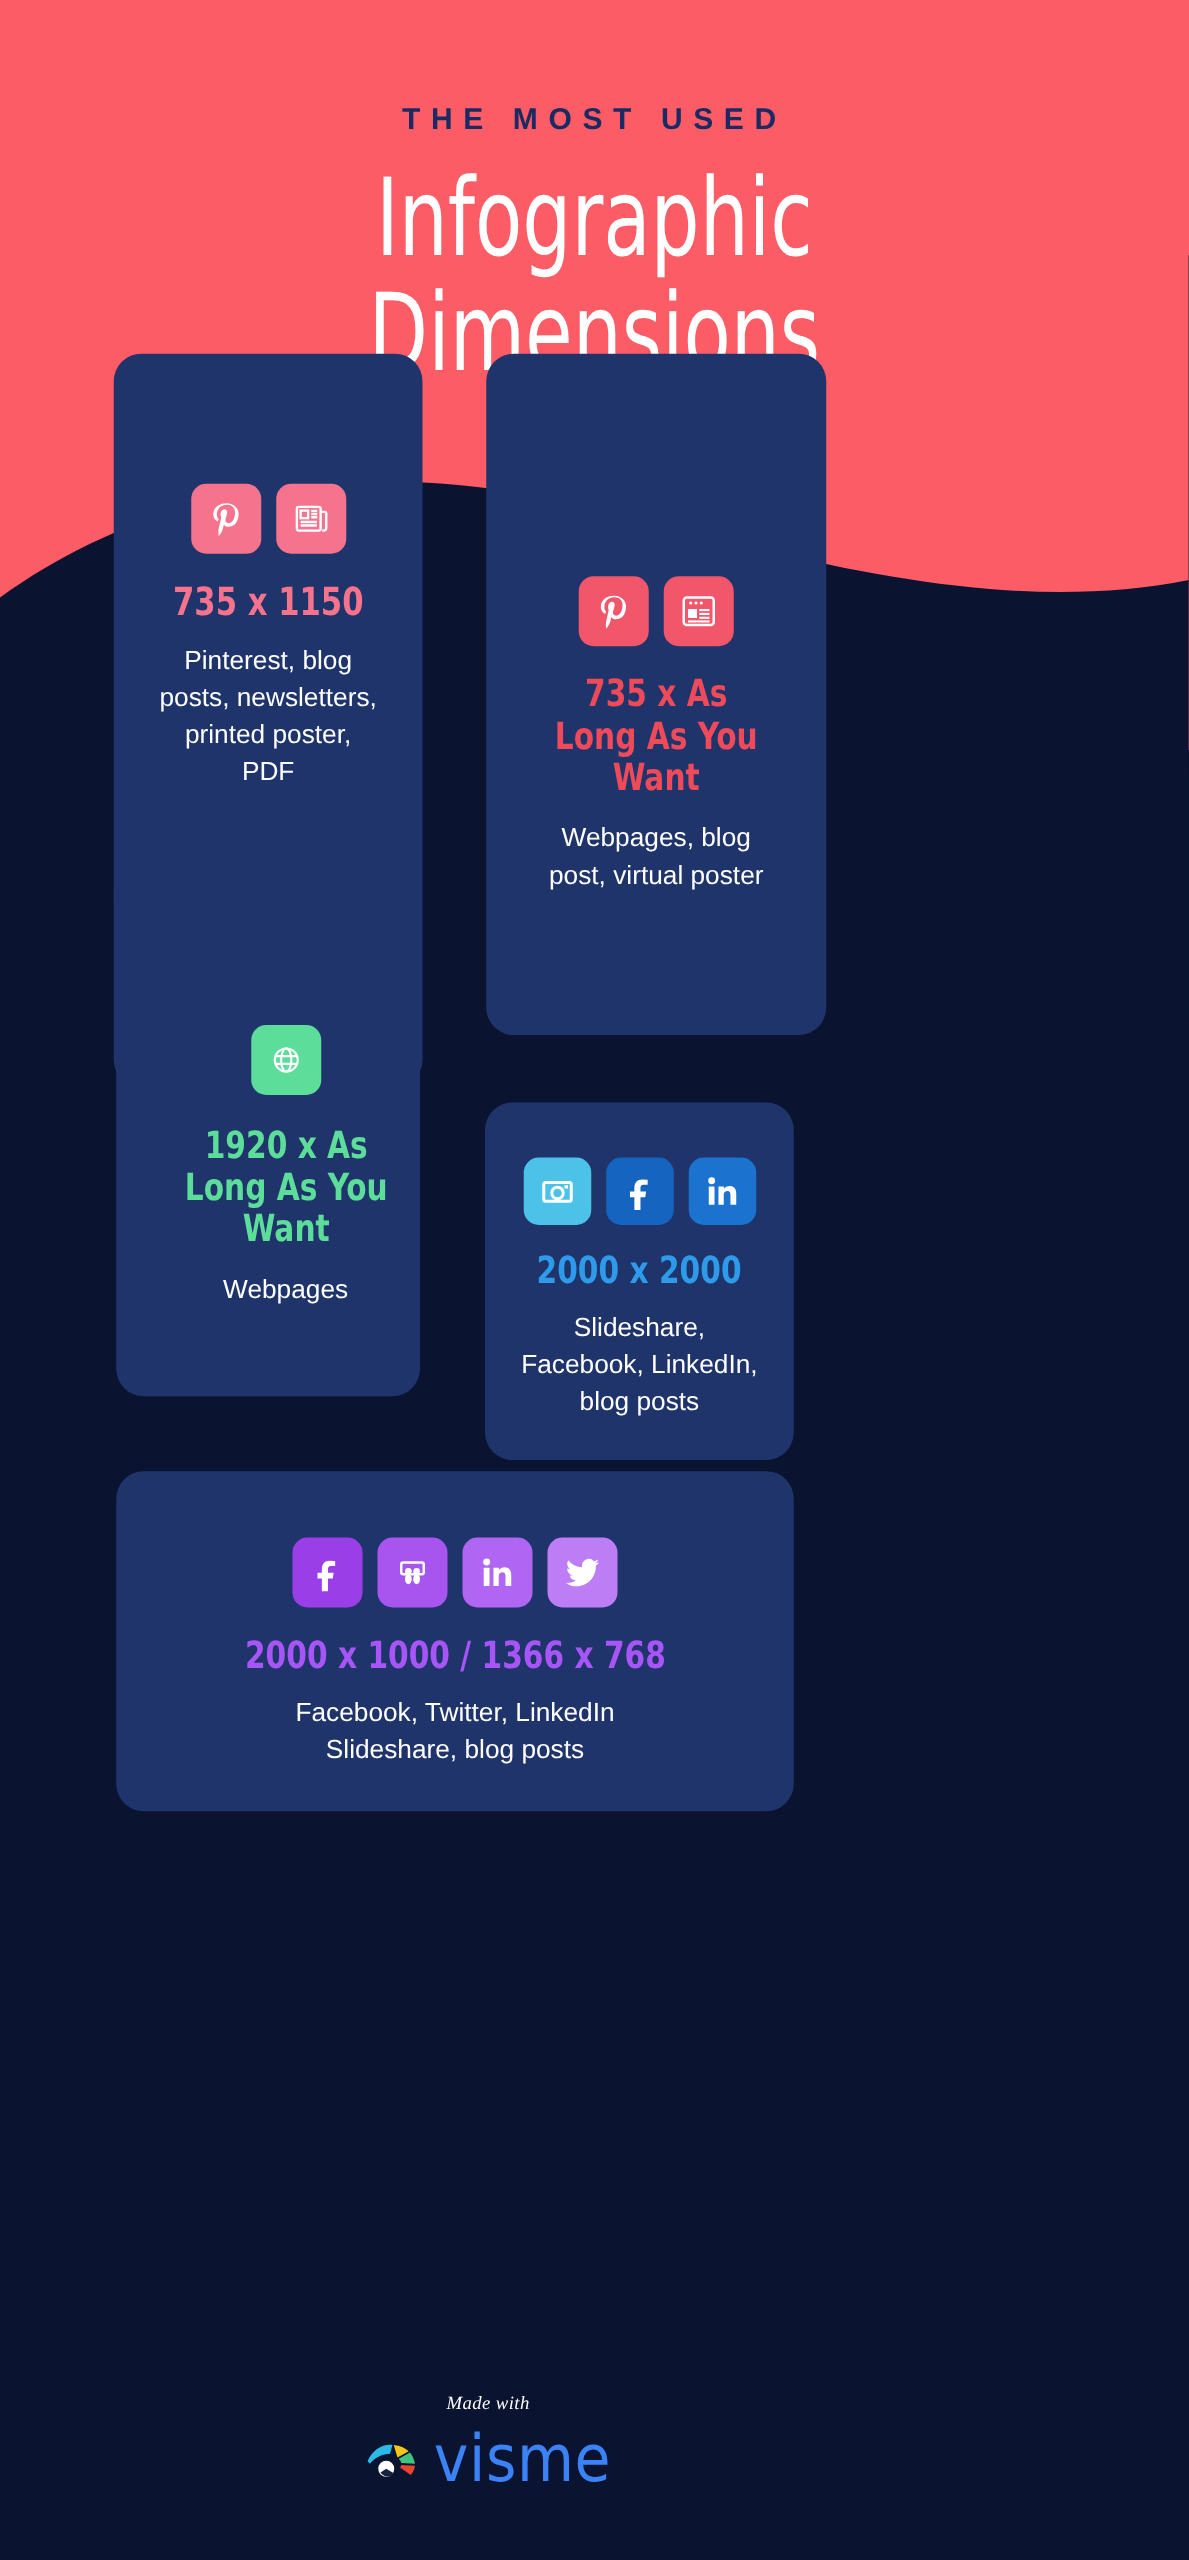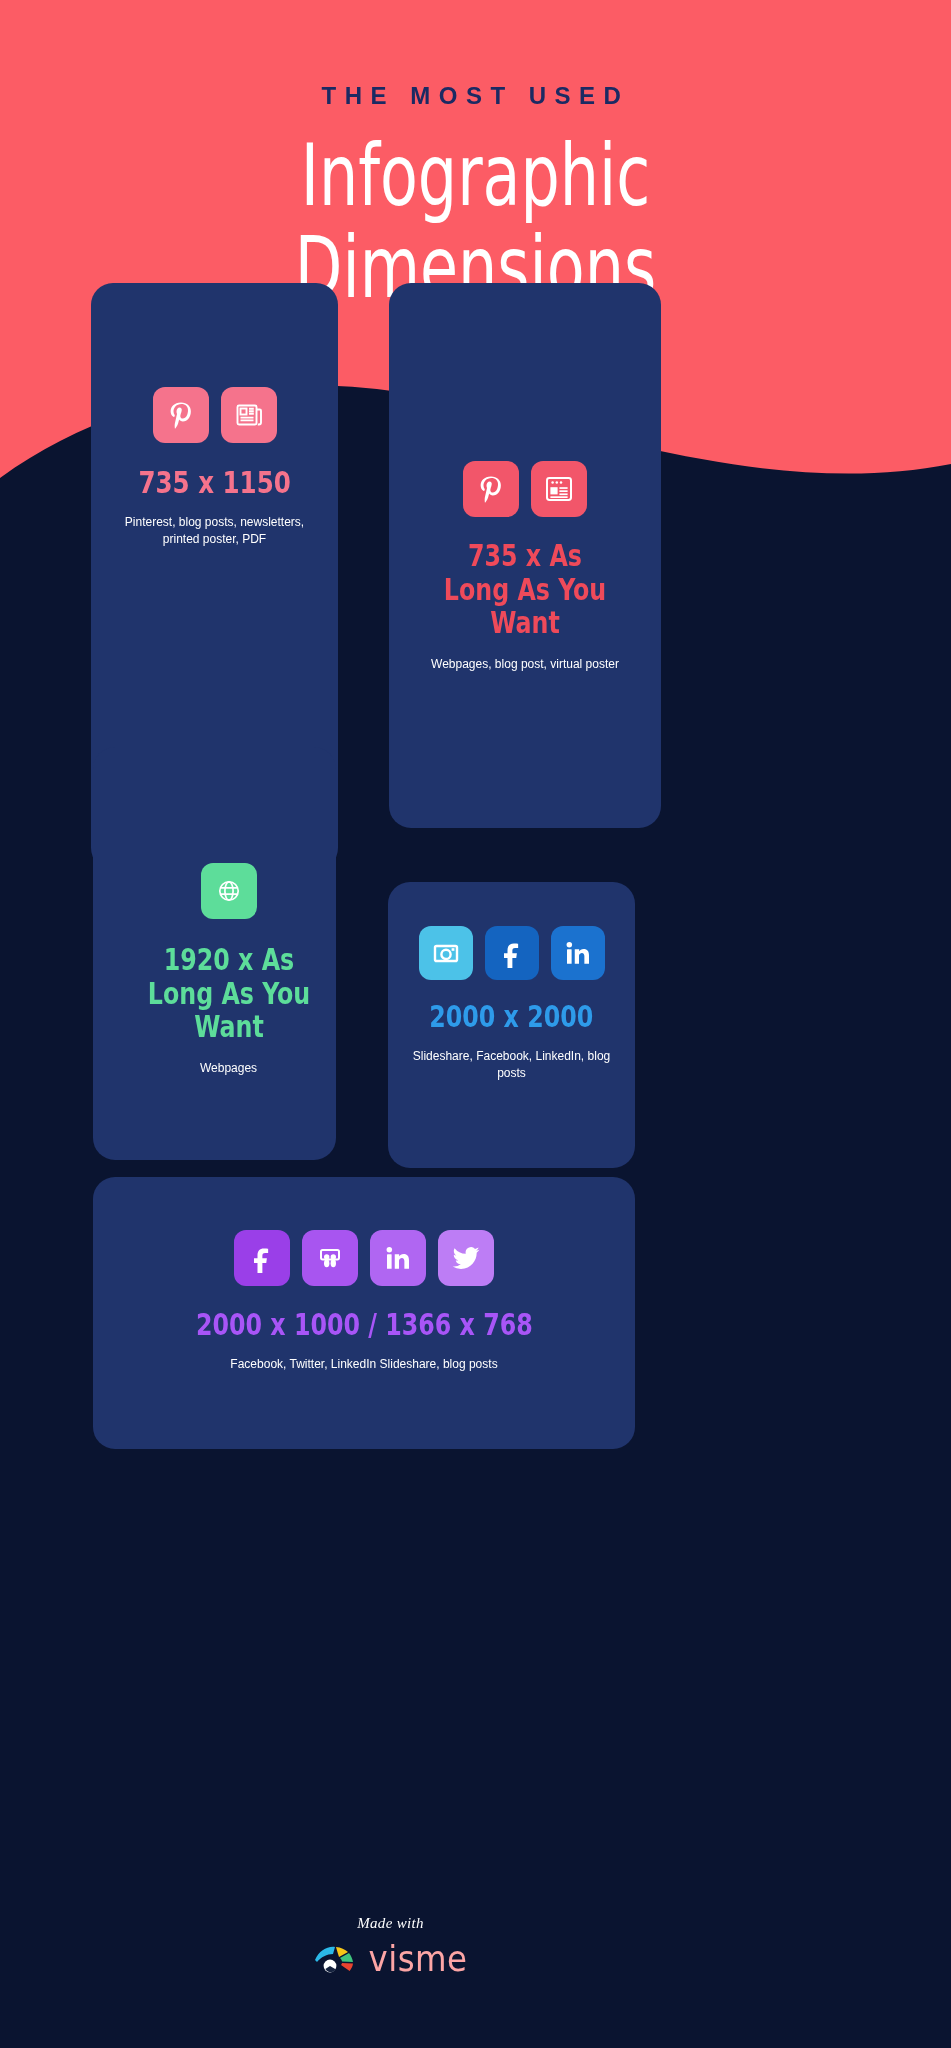--- a/index.html
+++ b/index.html
@@ -33,55 +33,55 @@
   #title-2 { margin-top:4px; }
 
   
   .card {
     position:absolute; z-index:8;
     background:#20346c; border-radius:22px;
     display:flex; flex-direction:column; align-items:center;
   }
   #card-pinterest-fixed { left:91px;  top:283px;  width:247px; height:587px; }
   #card-pinterest-long  { left:389px; top:283px;  width:272px; height:545px; }
-  #card-webpages        { left:93px;  top:747px;  width:243px; height:413px;padding-left:28px; }
+  #card-webpages        { left:93px;  top:704px;  width:243px; height:413px;padding-left:28px; }
   #card-social-square   { left:388px; top:882px;  width:247px; height:286px; }
   #card-social-wide     { left:93px;  top:1177px; width:542px; height:272px; }
 
   .icon-row { display:flex; gap:12px; justify-content:center; }
   .icon-tile {
     border-radius:12px;
     display:flex; align-items:center; justify-content:center;
   }
   .icon-tile svg { display:block; }
 
   .dim {
     font-family:"Liberation Sans Narrow","DejaVu Sans Condensed","Liberation Sans",sans-serif;
     font-weight:700; line-height:1.12; text-align:center;
     transform:scaleX(.88); transform-origin:center;
   }
   .desc {
-    color:#ffffff; font-size:12px; line-height:1.42;
+    color:#ffffff; font-size:21px; line-height:1.42;
     text-align:center; font-weight:400;
   }
 
   
   #footer { position:absolute; left:0; top:1915px; width:781px; z-index:8; text-align:center; }
   #made-with {
     color:#ffffff; font-size:15px; font-style:italic;
     font-family:"Liberation Serif", serif; letter-spacing:.3px;
   }
   #visme-lockup {
     margin-top:6px; display:flex; align-items:center;
     justify-content:center; gap:9px;
   }
   #visme-word {
-    color:#fca5a5;
+    color:#3b82f6;
     font-family:"Liberation Sans Narrow","DejaVu Sans Condensed","Liberation Sans",sans-serif;
-    font-size:36px; font-weight:400; letter-spacing:.5px;
+    font-size:52px; font-weight:400; letter-spacing:.5px;
   }
 </style>
 </head>
 <body>
 
 <div id="header-band"></div>
 
 <svg id="wave" viewBox="0 0 951 260" preserveAspectRatio="none">
   <path d="M0 118 C 150 10, 330 8, 500 52 C 660 94, 810 132, 951 104 L951 260 L0 260 Z" fill="#0a1430"></path>
 </svg>

